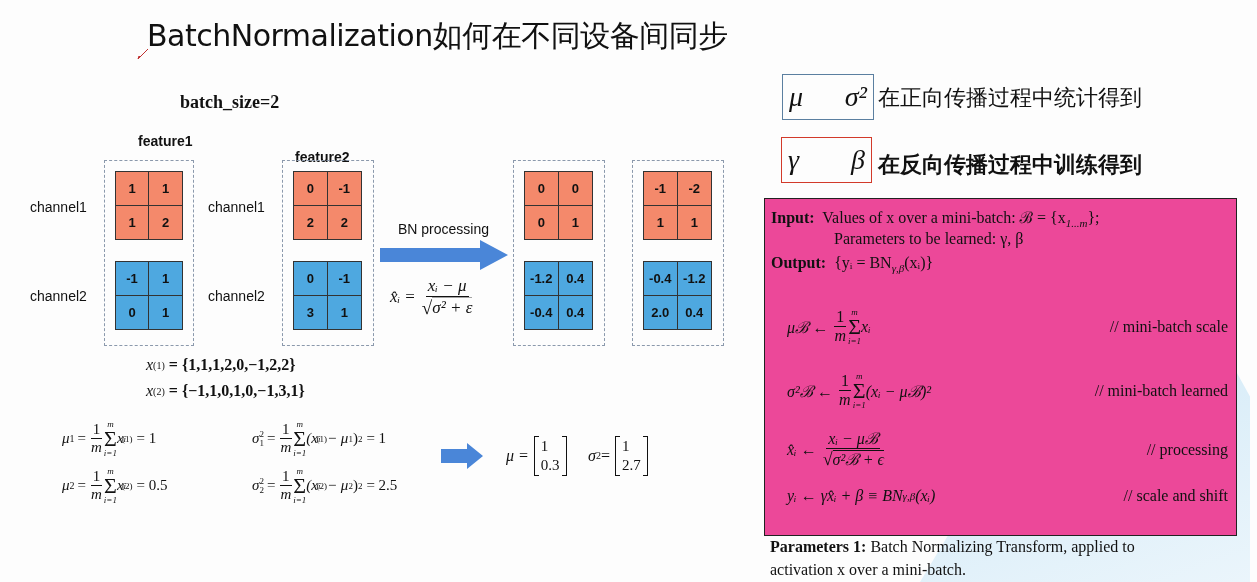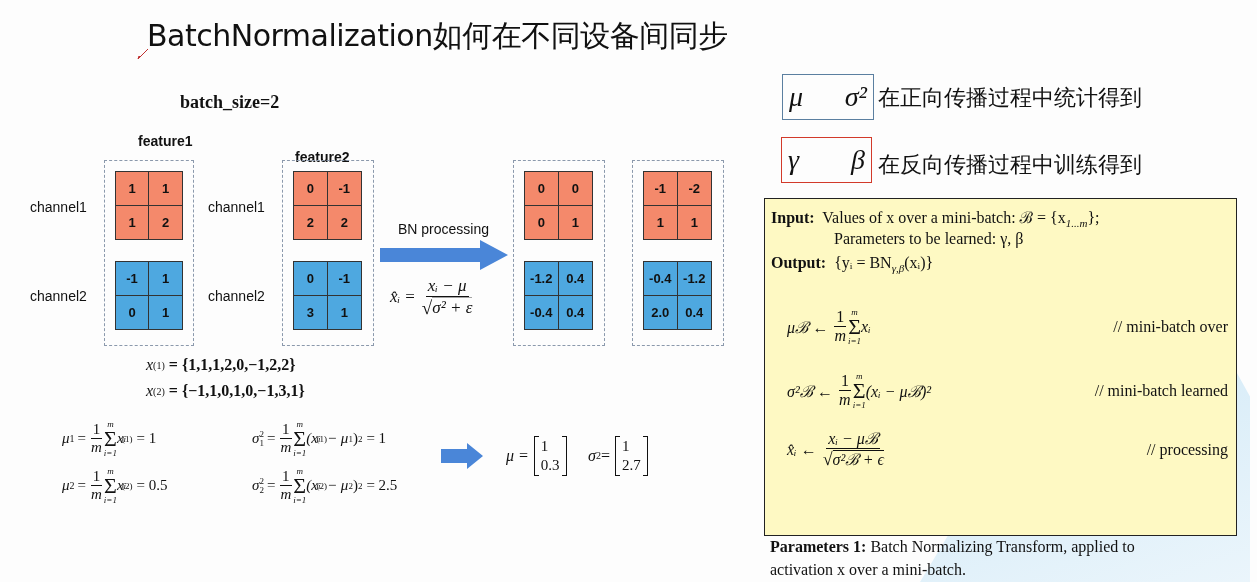--- a/index.html
+++ b/index.html
@@ -46,21 +46,21 @@
   .eq { font-family: "Liberation Serif", serif; font-size: 15px; display: flex; align-items: center; white-space: nowrap; }
   .vec {
     display: inline-flex; flex-direction: column; border-left: 1.5px solid #111; border-right: 1.5px solid #111;
     padding: 1px 6px; position: relative; font-style: normal; line-height: 1.25; font-size: 15px;
   }
   .vec::before, .vec::after { content: ""; position: absolute; top: 0; bottom: 0; width: 5px; border-top: 1.5px solid #111; border-bottom: 1.5px solid #111; }
   .vec::before { left: -1px; }
   .vec::after { right: -1px; }
   .legend-box { display: flex; align-items: center; justify-content: space-between; box-sizing: border-box; padding: 0 6px; font-family: "Liberation Serif", serif; font-style: italic; font-size: 28px; }
   .legend-text { font-size: 22px; font-family: "DejaVu Sans", sans-serif; }
-  .algo-box { border: 1.5px solid #222; box-sizing: border-box; background: #fef9c3; }
+  .algo-box { border: 1.5px solid #222; box-sizing: border-box; background: #ec4899; }
   .algo { font-family: "Liberation Serif", "DejaVu Serif", serif; font-size: 16px; }
   .algo b { font-weight: bold; }
   .algo-row { position: absolute; left: 0; right: 0; display: flex; align-items: center; }
   .algo-row .lhs { position: absolute; left: 22px; display: flex; align-items: center; white-space: nowrap; }
   .algo-row .cmt { position: absolute; right: 8px; white-space: nowrap; font-style: normal; }
   .watermark {
     left: 920px; top: 170px; width: 330px; height: 412px;
     background: linear-gradient(160deg, rgba(190,225,245,0) 20%, rgba(190,225,245,0.55) 60%, rgba(200,230,248,0.35) 100%);
     clip-path: polygon(62% 0, 100% 55%, 100% 100%, 0 100%, 30% 60%);
   }
@@ -279,21 +279,21 @@
 
 <div class="abs legend-box" style="left:782px; top:74px; width:92px; height:46px; border:1.5px solid #5b7fa0;">
   <span>μ</span>
   <span>σ²</span>
 </div>
 <div class="abs legend-text" style="left:878px; top:83px;">在正向传播过程中统计得到</div>
 <div class="abs legend-box" style="left:781px; top:137px; width:91px; height:46px; border:1.5px solid #d23a2a;">
   <span>γ</span>
   <span>β</span>
 </div>
-<div class="abs legend-text" style="left:878px; top:150px;">在反向传播过程中训练得到</div>
+<div class="abs legend-text" style="left:878px; top:150px;font-weight:bold;">在反向传播过程中训练得到</div>
 
 <div class="abs algo-box algo" style="left:764px; top:198px; width:473px; height:338px;">
   <div class="abs" style="left:6px; top:7px; white-space:nowrap;">
     <b>Input:</b>&nbsp;
     <span>Values of x over a mini-batch: ℬ = {x</span><sub style="font-size:11px; font-style:italic;">1...m</sub><span>};</span>
   </div>
   <div class="abs" style="left:69px; top:31px; white-space:nowrap;">Parameters to be learned: γ, β</div>
   <div class="abs" style="left:6px; top:55px; white-space:nowrap;">
     <b>Output:</b>&nbsp;
     <span>{yᵢ = BN</span><sub style="font-size:11px; font-style:italic;">γ,β</sub><span>(xᵢ)}</span>
@@ -306,21 +306,21 @@
           <span class="num">1</span>
           <span class="den math">m</span>
         </span>
       <span class="sum">
           <span class="lim">m</span>
           <span class="sig">Σ</span>
           <span class="lim">i=1</span>
         </span>
       <span>xᵢ</span>
     </span>
-    <span class="cmt">// mini-batch over</span>
+    <span class="cmt">// mini-batch scale</span>
   </div>
 
   <div class="algo-row" style="top:168px; height:48px;">
     <span class="lhs math">
       <span>σ²ℬ ←</span>&nbsp;
       <span class="frac" style="font-style:normal;">
           <span class="num">1</span>
           <span class="den math">m</span>
         </span>
       <span class="sum">
@@ -340,18 +340,26 @@
         <span class="num">xᵢ − μℬ</span>
         <span class="den" style="display:flex; align-items:center;">
             <span style="font-style:normal; font-size:18px;">√</span>
             <span style="border-top:1px solid #111;">σ²ℬ + ϵ</span>
           </span>
       </span>
     </span>
     <span class="cmt">// processing</span>
   </div>
 
+  <div class="algo-row" style="top:284px; height:26px;">
+    <span class="lhs math">
+      <span>yᵢ ← γx̂ᵢ + β ≡ BN</span>
+        <sub style="font-size:11px;">γ,β</sub>
+        <span>(xᵢ)</span>
+    </span>
+    <span class="cmt">// scale and shift</span>
+  </div>
 </div>
 
 <div class="abs algo" style="left:770px; top:538px; font-size:16px; white-space:nowrap;">
   <b>Parameters 1:</b><span> Batch Normalizing Transform, applied to</span>
 </div>
 <div class="abs algo" style="left:770px; top:561px; font-size:16px; white-space:nowrap;">activation x over a mini-batch.</div>
 
 </body></html>

